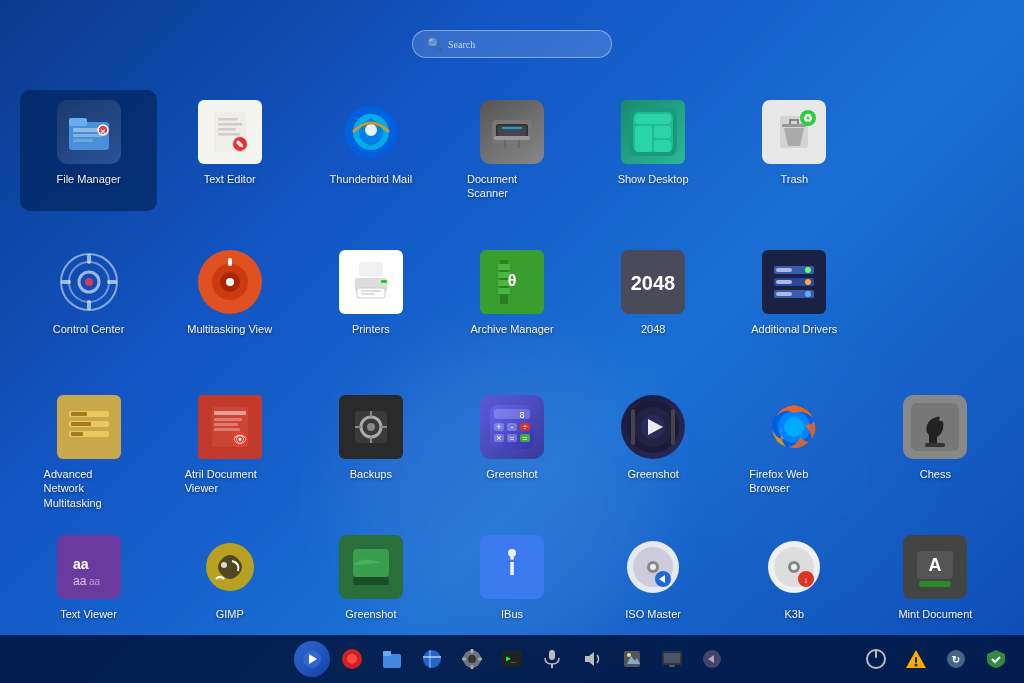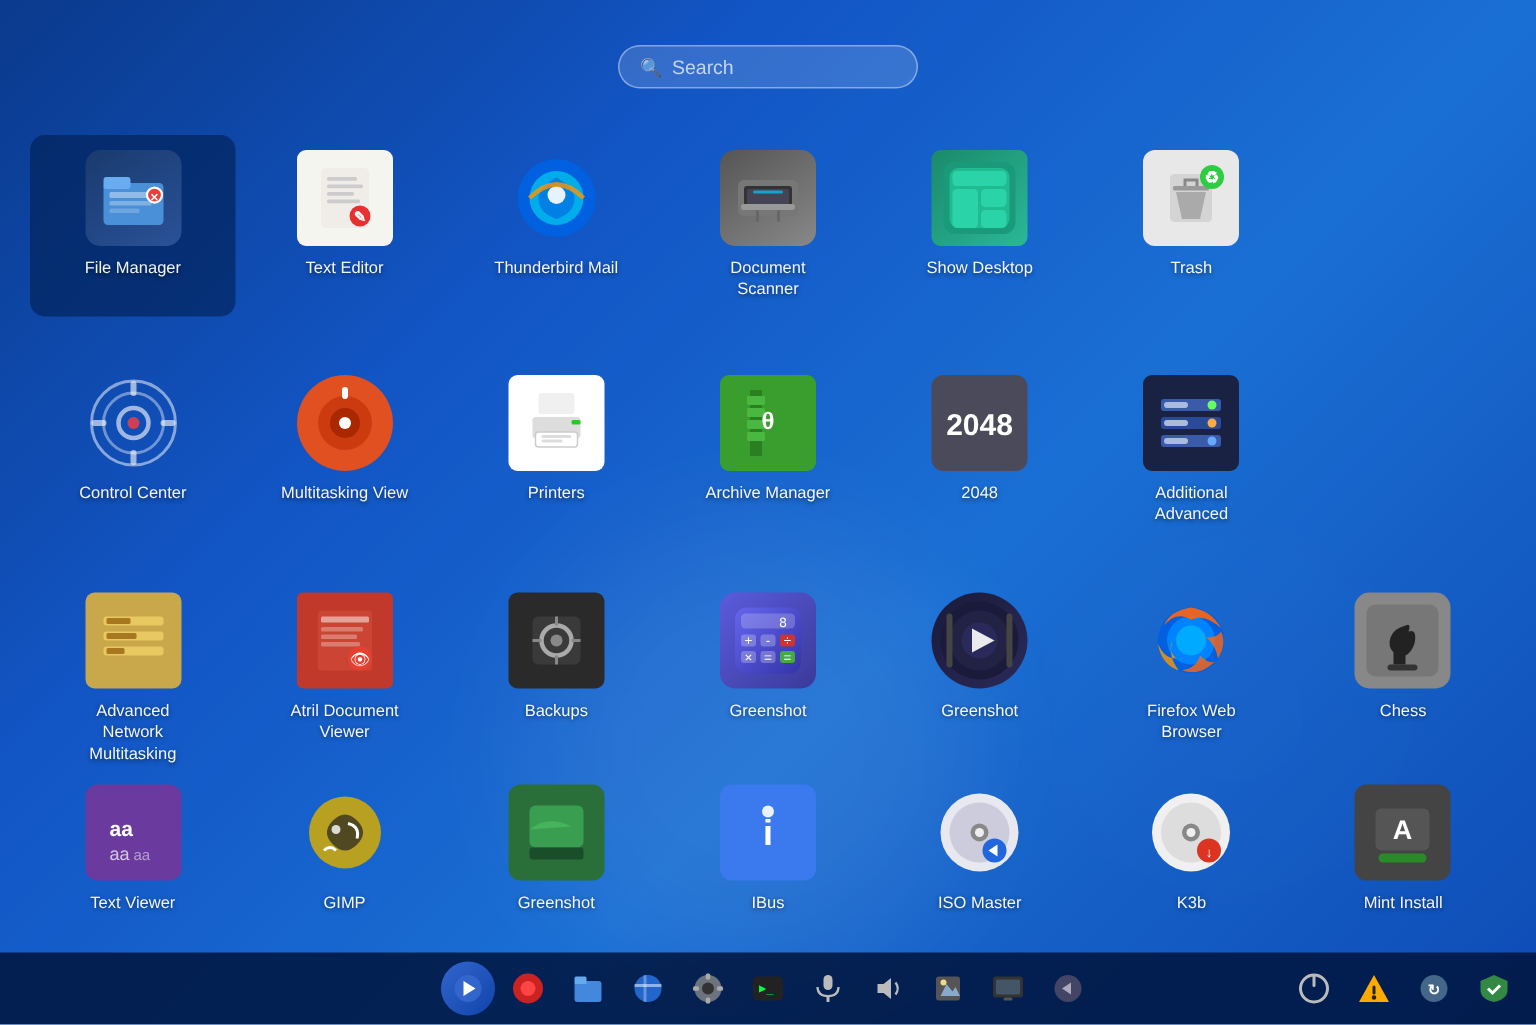--- a/index.html
+++ b/index.html
@@ -26,22 +26,23 @@
       align-items: center;
       padding: 6px 14px;
       gap: 6px;
       cursor: text;
     }
     .search-bar input {
       background: transparent;
       border: none;
       outline: none;
       color: rgba(255,255,255,0.9);
-      font-size: 13px;
+      font-size: 10px;
       width: 140px;
+      font-family: Liberation Serif, serif;
     }
     .search-bar input::placeholder { color: rgba(255,255,255,0.7); }
     .search-icon-glyph { color: rgba(255,255,255,0.7); font-size: 12px; }
 
     
     .apps-grid {
       position: absolute;
       top: 80px;
       left: 0;
       right: 0;
@@ -71,21 +72,21 @@
       align-items: center;
       justify-content: center;
       font-size: 32px;
       position: relative;
       overflow: hidden;
     }
 
     .app-label {
       color: rgba(255,255,255,0.95);
       font-size: 11px;
-      text-align: center;
+      text-align: left;
       line-height: 1.3;
       text-shadow: 0 1px 3px rgba(0,0,0,0.5);
       max-width: 90px;
     }
 
     
     .icon-file-manager {
       background: linear-gradient(145deg, #1a3a6e, #2a5298);
       border-radius: 10px;
     }
@@ -358,21 +359,21 @@
         <rect x="8" y="24" width="40" height="8" rx="2" fill="#2a4a99"></rect>
         <rect x="8" y="36" width="40" height="8" rx="2" fill="#3a5aaa"></rect>
         <circle cx="42" cy="16" r="3" fill="#66ff66"></circle>
         <circle cx="42" cy="28" r="3" fill="#ffaa44"></circle>
         <circle cx="42" cy="40" r="3" fill="#66aaff"></circle>
         <rect x="10" y="14" width="16" height="4" rx="2" fill="#aabbdd"></rect>
         <rect x="10" y="26" width="16" height="4" rx="2" fill="#aabbdd"></rect>
         <rect x="10" y="38" width="16" height="4" rx="2" fill="#aabbdd"></rect>
       </svg>
     </div>
-    <span class="app-label">Additional Advanced</span>
+    <span class="app-label">Additional Drivers</span>
   </div>
 </div>
 
 <div class="apps-grid" style="top:375px;">
 
   <div class="app-item">
     <div class="app-icon icon-adv-network">
       <svg width="52" height="52" viewBox="0 0 52 52">
         <rect x="2" y="2" width="48" height="48" rx="6" fill="#c8a84a"></rect>
         <rect x="6" y="10" width="40" height="6" rx="2" fill="#e8c860"></rect>
@@ -482,21 +483,21 @@
         <rect x="2" y="2" width="48" height="48" rx="6" fill="#777"></rect>
 
         <path d="M20 42 L20 34 Q16 30 18 24 Q20 18 28 16 Q32 14 30 20 Q36 18 34 28 Q32 34 28 36 L28 42Z" fill="#222"></path>
         <rect x="16" y="42" width="20" height="4" rx="2" fill="#333"></rect>
       </svg>
     </div>
     <span class="app-label">Chess</span>
   </div>
 </div>
 
-<div class="apps-grid" style="top:503px;">
+<div class="apps-grid" style="top:515px;">
 
   <div class="app-item">
     <div class="app-icon" style="background:#6a3a9e;border-radius:8px;">
       <svg width="52" height="52" viewBox="0 0 52 52">
         <rect x="2" y="2" width="48" height="48" rx="8" fill="#6a3a9e"></rect>
         <text x="10" y="28" fill="white" font-size="14" font-weight="bold">aa</text>
         <text x="10" y="44" fill="rgba(255,255,255,0.7)" font-size="12">aa</text>
         <text x="26" y="44" fill="rgba(255,255,255,0.5)" font-size="10">aa</text>
       </svg>
     </div>
@@ -569,21 +570,21 @@
 
   <div class="app-item">
     <div class="app-icon" style="background:#444;border-radius:8px;">
       <svg width="52" height="52" viewBox="0 0 52 52">
         <rect x="2" y="2" width="48" height="48" rx="8" fill="#444"></rect>
         <rect x="8" y="10" width="36" height="28" rx="4" fill="#555"></rect>
         <text x="26" y="30" text-anchor="middle" fill="white" font-size="18" font-weight="bold">A</text>
         <rect x="10" y="40" width="32" height="6" rx="3" fill="#2a8a2a"></rect>
       </svg>
     </div>
-    <span class="app-label">Mint Install</span>
+    <span class="app-label">Mint Document</span>
   </div>
 </div>
 
 <div class="taskbar">
 
   <div class="taskbar-item" style="background:linear-gradient(135deg,#3366cc,#1144aa);border-radius:50%;">
     <svg width="20" height="20" viewBox="0 0 20 20">
       <circle cx="10" cy="10" r="9" fill="#3366cc"></circle>
       <polygon points="7,5 15,10 7,15" fill="white"></polygon>
     </svg>

